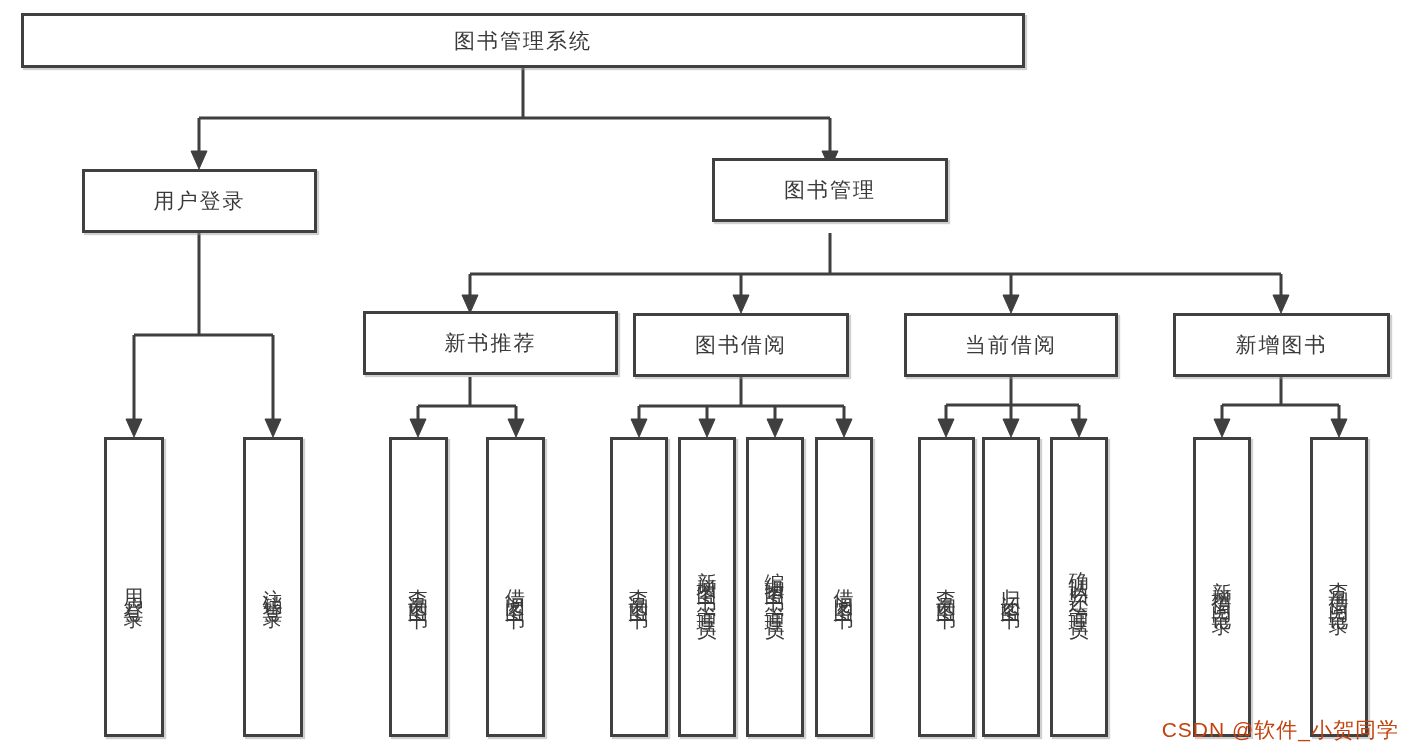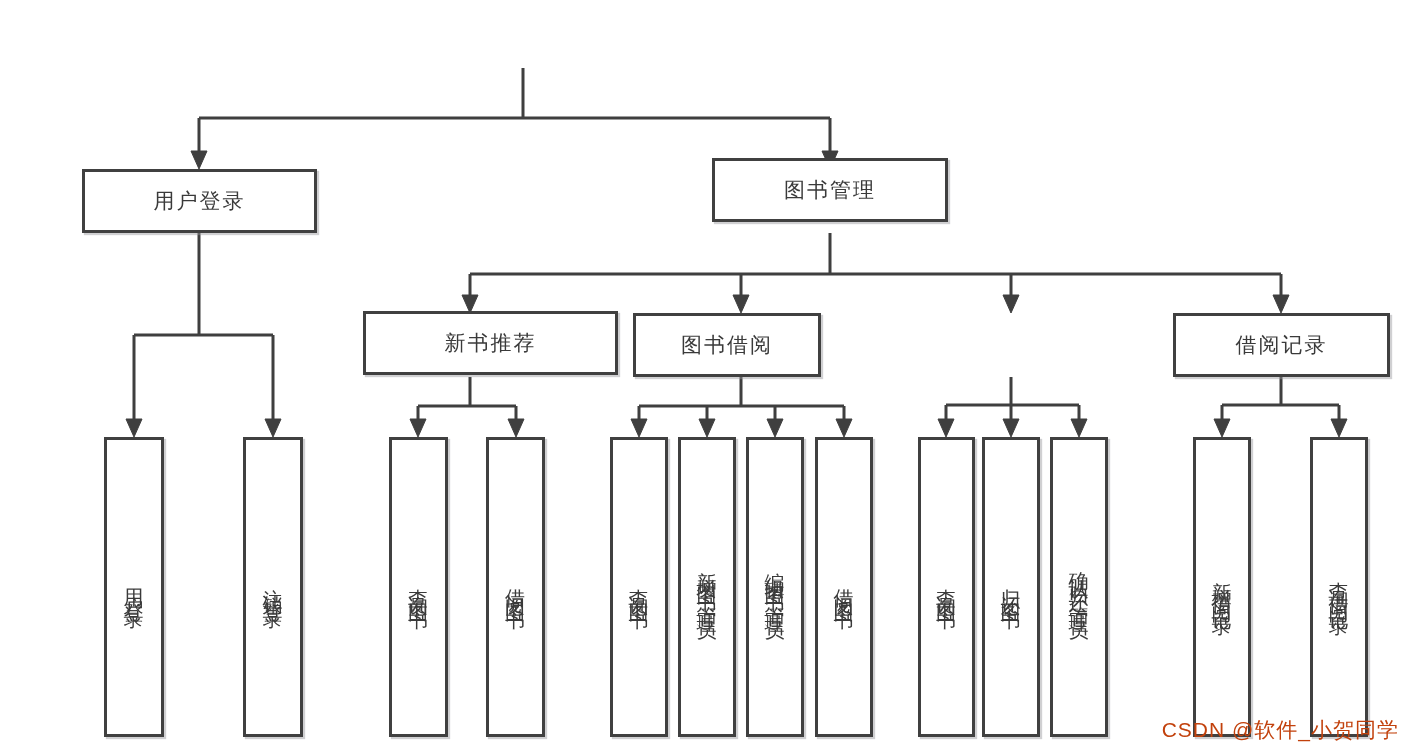--- a/index.html
+++ b/index.html
@@ -79,36 +79,42 @@
     <path d="M1011 377 V405 M946 405 H1079 M946 405 V421 M1011 405 V421 M1079 405 V421"></path>
     <polygon points="938,419 954,419 946,437"></polygon>
     <polygon points="1003,419 1019,419 1011,437"></polygon>
     <polygon points="1071,419 1087,419 1079,437"></polygon>
 
     <path d="M1281 377 V405 M1222 405 H1339 M1222 405 V421 M1339 405 V421"></path>
     <polygon points="1214,419 1230,419 1222,437"></polygon>
     <polygon points="1331,419 1347,419 1339,437"></polygon>
   </svg>
 
+  <div class="node h" style="left:21px; top:13px; width:1004px; height:55px;">
+    <span>图书管理系统</span>
+  </div>
 
   <div class="node h" style="left:82px; top:169px; width:235px; height:64px;">
     <span>用户登录</span>
   </div>
   <div class="node h" style="left:712px; top:158px; width:236px; height:64px;">
     <span>图书管理</span>
   </div>
 
   <div class="node h" style="left:363px; top:311px; width:255px; height:64px;">
     <span>新书推荐</span>
   </div>
-  <div class="node h" style="left:633px; top:313px; width:188px; height:64px;">
+  <div class="node h" style="left:633px; top:313px; width:216px; height:64px;">
     <span>图书借阅</span>
   </div>
+  <div class="node h" style="left:904px; top:313px; width:214px; height:64px;">
+    <span>当前借阅</span>
+  </div>
   <div class="node h" style="left:1173px; top:313px; width:217px; height:64px;">
-    <span>借阅记录</span>
+    <span>新增图书</span>
   </div>
 
   <div class="node v" style="left:104px; top:437px; width:60px; height:300px;">
     <span>用户登录</span>
   </div>
   <div class="node v" style="left:243px; top:437px; width:60px; height:300px;">
     <span>注销登录</span>
   </div>
 
   <div class="node v" style="left:389px; top:437px; width:59px; height:300px;">

